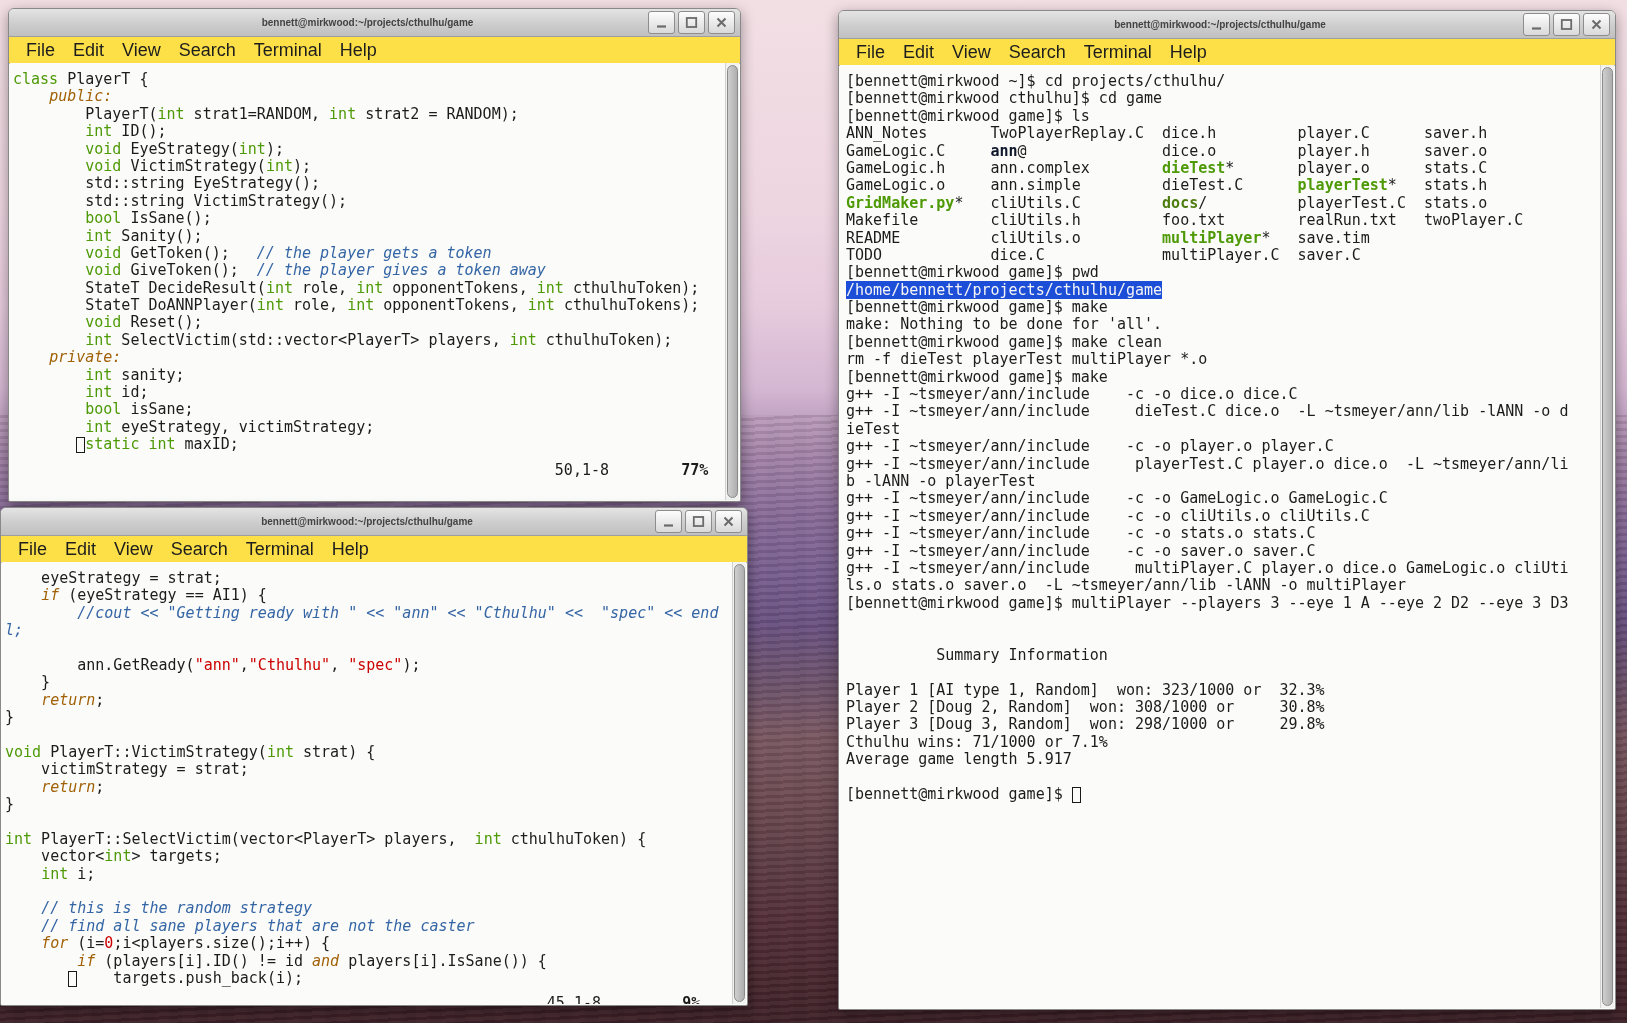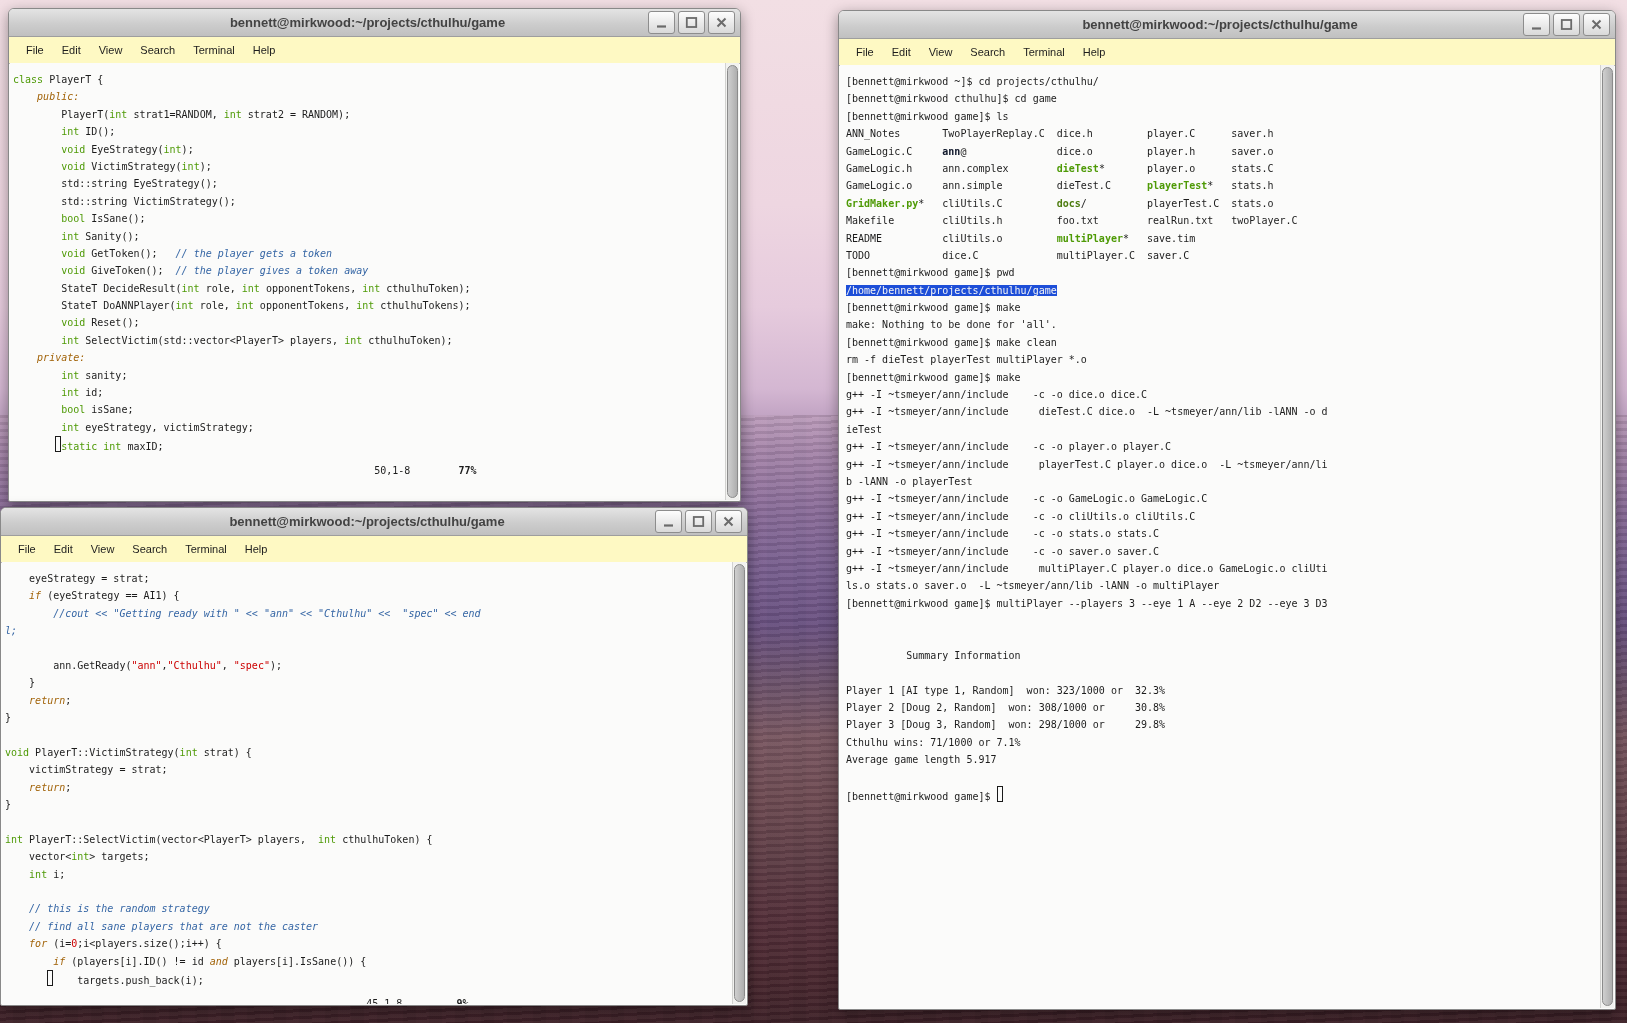--- a/index.html
+++ b/index.html
@@ -21,34 +21,34 @@
     position:absolute;background:#fbfbf9;border:1px solid #898989;
     border-radius:6px 6px 2px 2px;
     box-shadow:0 4px 14px rgba(0,0,0,.38), inset 0 0 0 1px rgba(255,255,255,.35);
   }
   .titlebar{
     height:27px;display:flex;align-items:center;
     background:linear-gradient(#e4e4e4,#cdcdcd 55%,#c0c0c0);
     border-bottom:1px solid #9e9e9e;border-radius:5px 5px 0 0;
   }
   .titlebar .spacer{width:86px;}
-  .title-text{flex:1;text-align:center;font-size:13px;font-weight:bold;color:#434343;
+  .title-text{flex:1;text-align:center;font-size:10px;font-weight:bold;color:#434343;
     white-space:nowrap;overflow:hidden;}
   .btn-box{display:flex;gap:3px;margin:0 5px 0 8px;}
   .wbtn{width:25px;height:21px;border:1px solid #8d8d8d;border-radius:3px;
     background:linear-gradient(#fdfdfd,#d9d9d9);display:flex;align-items:center;justify-content:center;}
   .menubar{
     height:26px;display:flex;align-items:center;padding-left:8px;
-    background:#fef9c3;border-bottom:1px solid #bcb9b5;
-    font-size:11px;color:#1d1d1d;
+    background:#fde047;border-bottom:1px solid #bcb9b5;
+    font-size:18px;color:#1d1d1d;
   }
   .menu-item{padding:4px 9px;}
   .content{
     position:absolute;top:54px;bottom:1px;left:1px;right:1px;background:#fbfbfa;
-    font-family:"DejaVu Sans Mono",monospace;font-size:10px;line-height:17.4px;
+    font-family:"DejaVu Sans Mono",monospace;font-size:15px;line-height:17.4px;
     color:#1c1c1c;white-space:pre;overflow:hidden;padding:8px 0 0 3px;
   }
   .content.shell{padding-left:6px;}
   .tline{height:17.4px;}
   .c-ty{color:#4e9a06;}
   .c-st{color:#a16207;font-style:italic;}
   .c-co{color:#3465a4;font-style:italic;}
   .c-sr{color:#cc0000;}
   .c-ex{color:#4e9a06;font-weight:bold;}
   .c-ln{color:#0f172a;font-weight:bold;}

